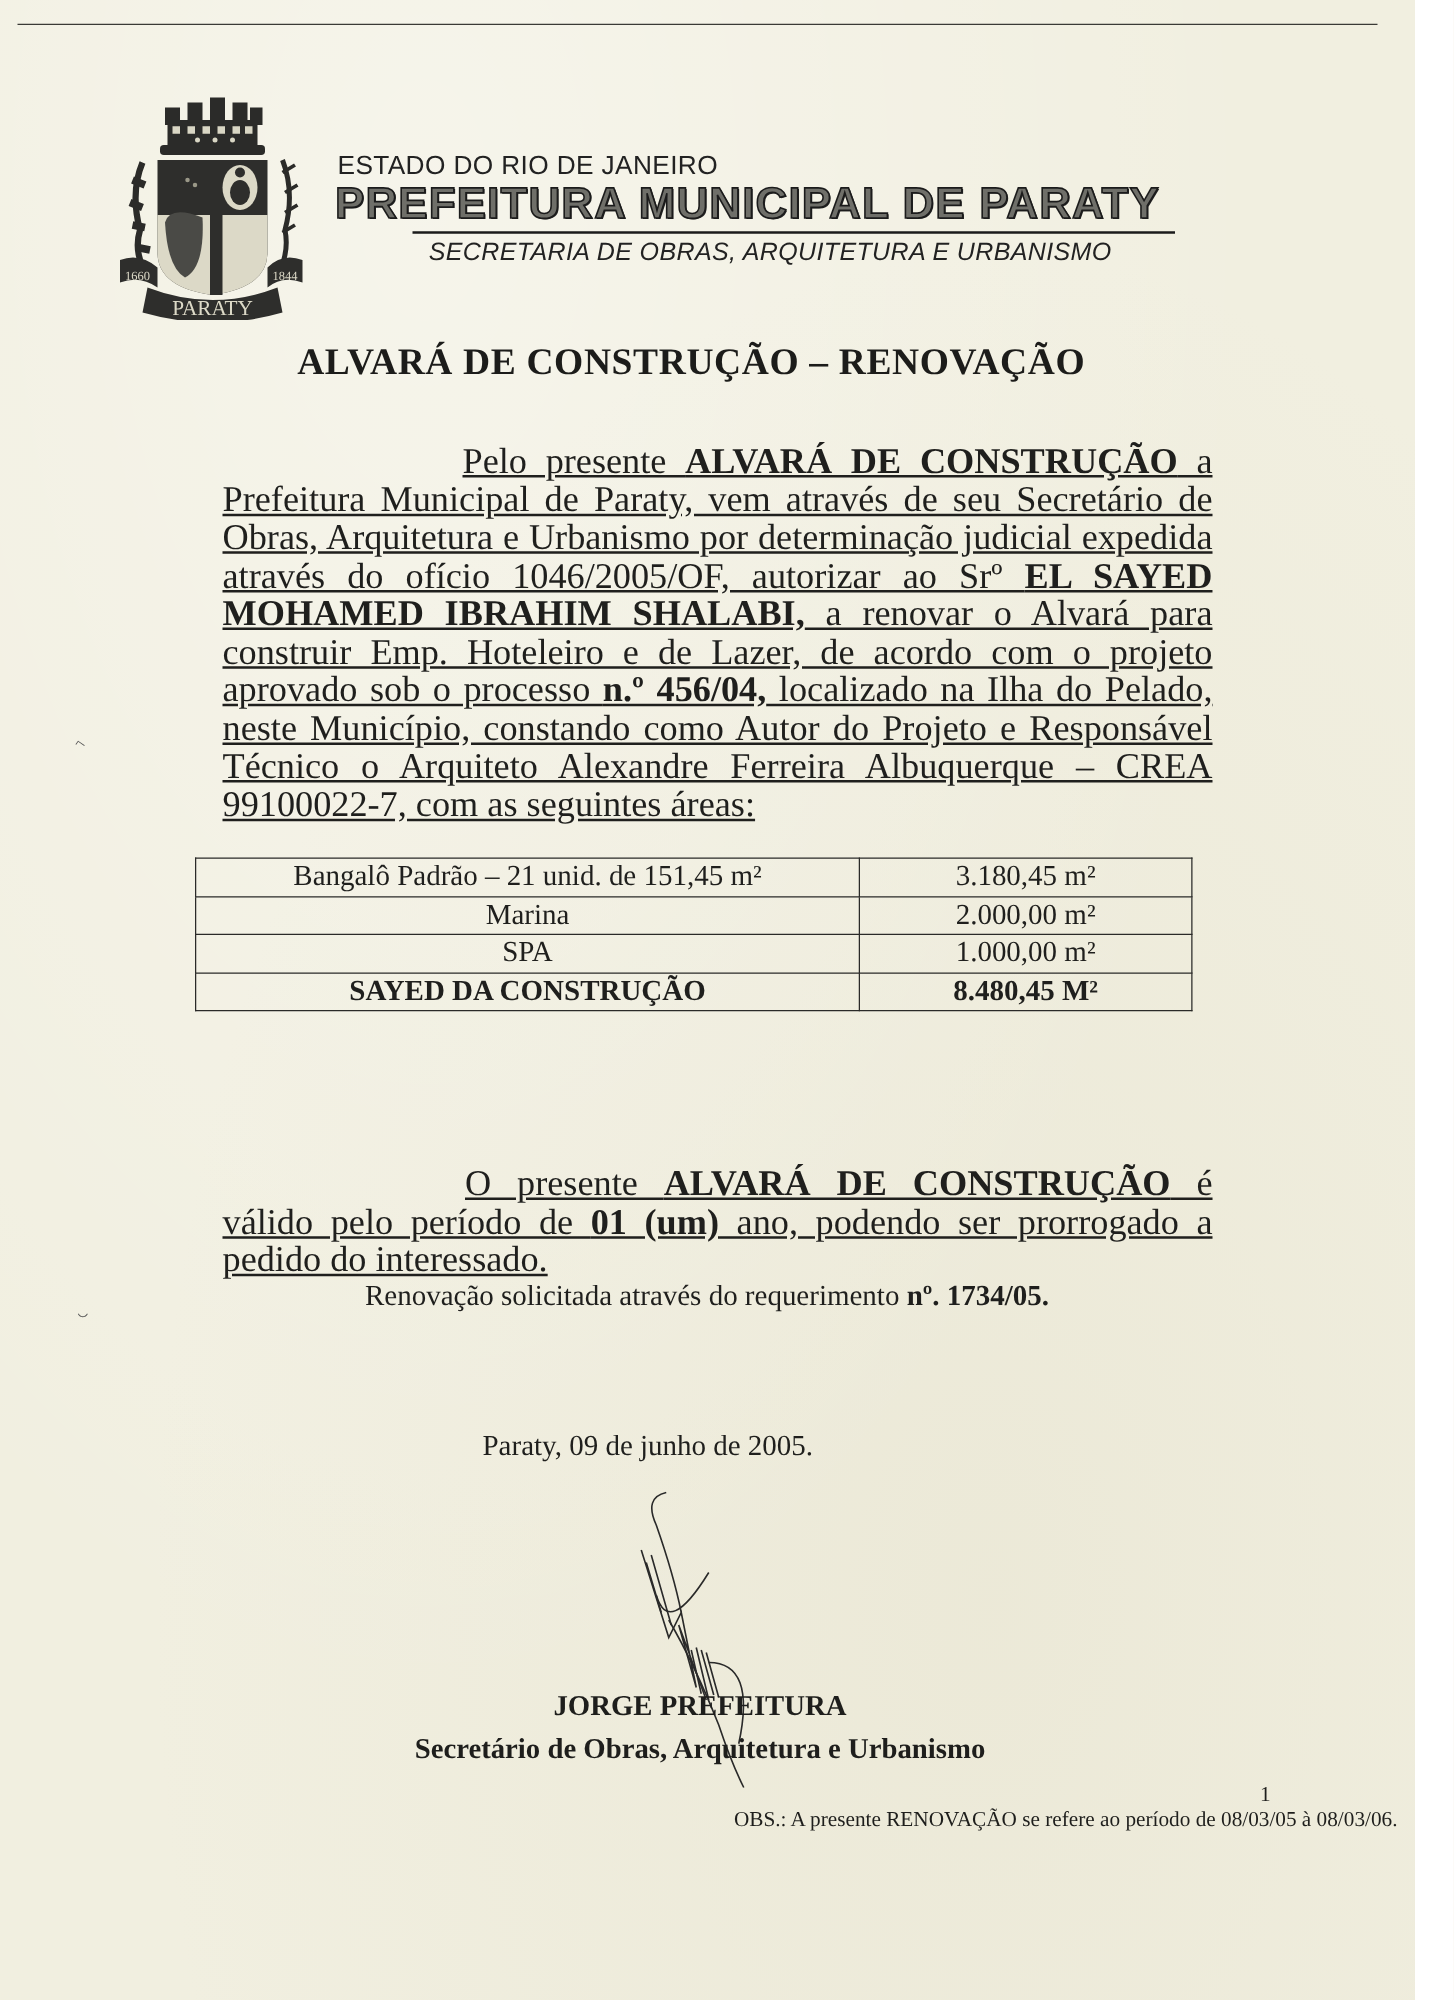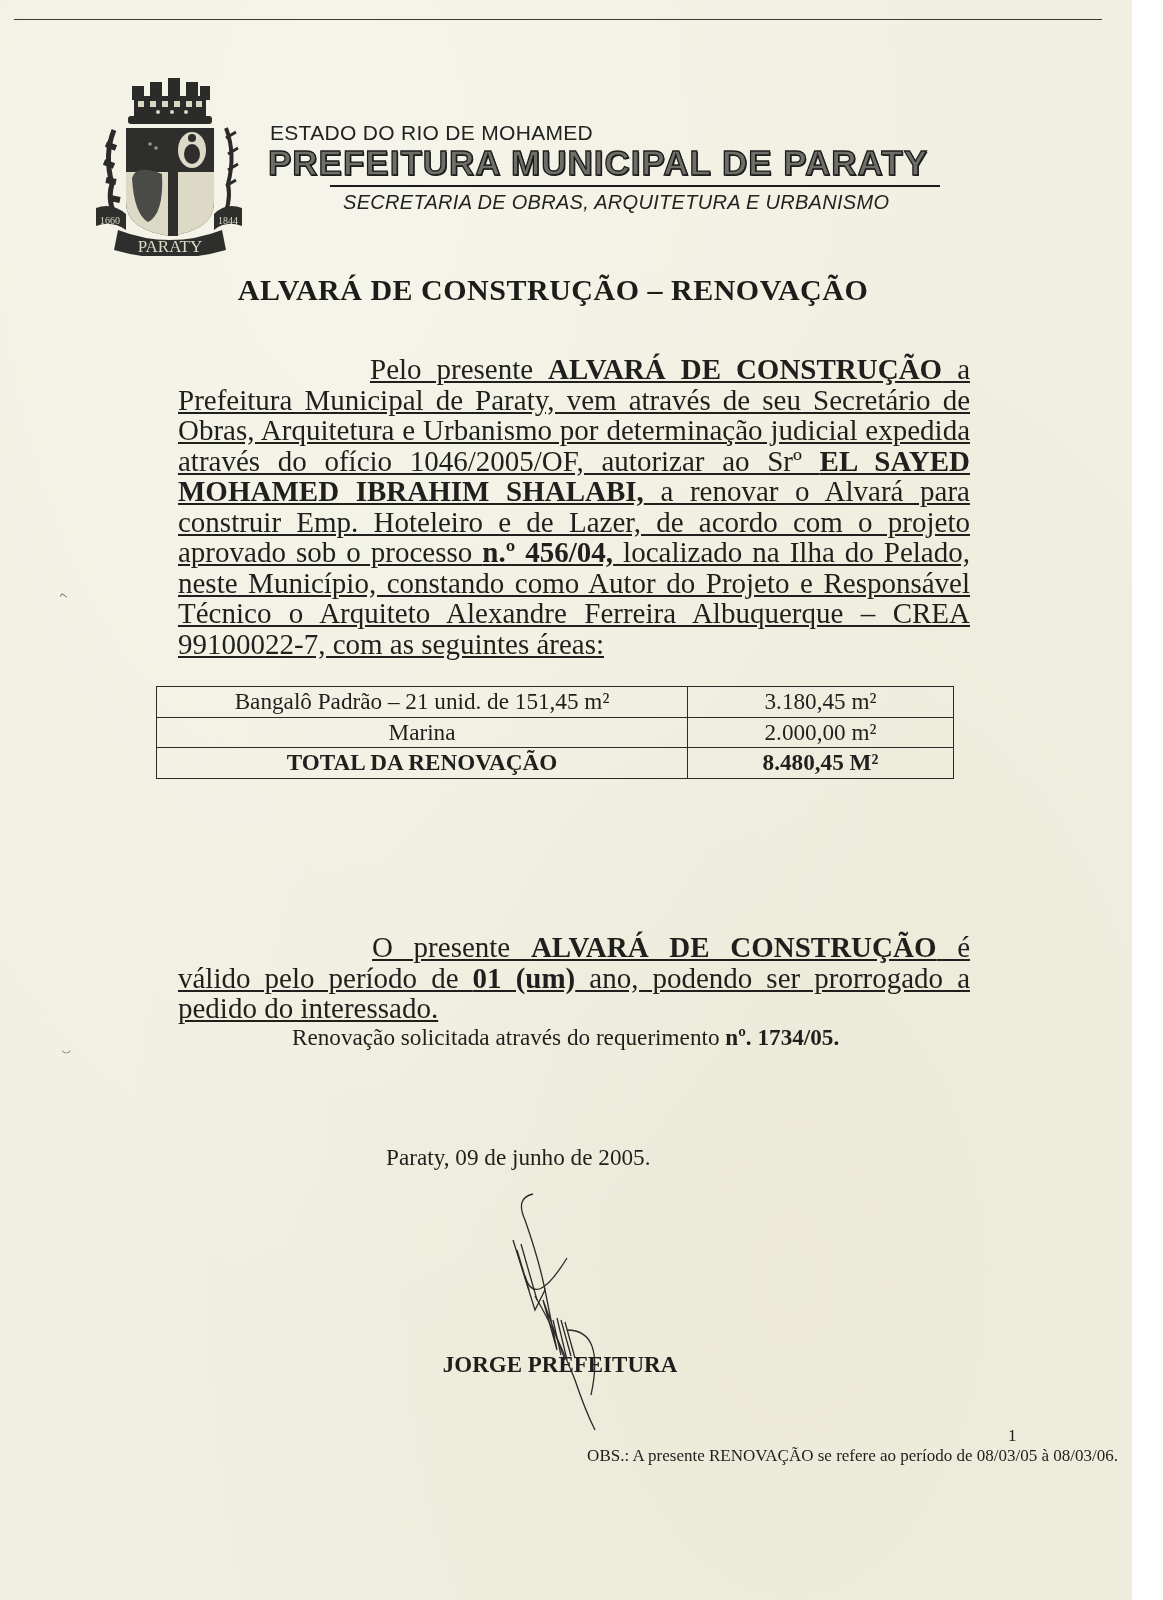--- a/index.html
+++ b/index.html
@@ -134,43 +134,47 @@
     <path d="M134 64 l10 -6 M136 80 l10 -6 M136 96 l10 -6 M134 112 l10 -6" stroke="#2b2b29" stroke-width="3"></path>
 
     <path d="M4 134 Q20 128 34 140 L34 156 Q20 146 4 152 Z" fill="#2e2e2c"></path>
     <path d="M150 134 Q134 128 122 140 L122 156 Q134 146 150 152 Z" fill="#2e2e2c"></path>
     <path d="M26 156 Q78 176 130 156 L134 176 Q78 192 22 176 Z" fill="#2e2e2c"></path>
     <text x="8" y="150" font-size="10" fill="#dcd9c7" font-family="Liberation Serif, serif">1660</text>
     <text x="126" y="150" font-size="10" fill="#dcd9c7" font-family="Liberation Serif, serif">1844</text>
     <text x="78" y="178" font-size="17" fill="#dcd9c7" text-anchor="middle" font-family="Liberation Serif, serif">PARATY</text>
   </svg>
 
-  <div class="h-state">ESTADO DO RIO DE MOHAMED</div>
+  <div class="h-state">ESTADO DO RIO DE JANEIRO</div>
   <div class="h-pref">PREFEITURA MUNICIPAL DE PARATY</div>
   <div class="h-rule"></div>
   <div class="h-sec">SECRETARIA DE OBRAS, ARQUITETURA E URBANISMO</div>
 
   <div class="doc-title">ALVARÁ DE CONSTRUÇÃO – RENOVAÇÃO</div>
 
   <div class="body-text p1">
     <span class="indent"></span><span>Pelo presente </span><b>ALVARÁ DE CONSTRUÇÃO</b><span> a Prefeitura Municipal de Paraty, vem através de seu Secretário de Obras, Arquitetura e Urbanismo por determinação judicial expedida através do ofício 1046/2005/OF, autorizar ao Srº </span><b>EL SAYED MOHAMED IBRAHIM SHALABI,</b><span> a renovar o Alvará para construir Emp. Hoteleiro e de Lazer, de acordo com o projeto aprovado sob o processo </span><b>n.º 456/04,</b><span> localizado na Ilha do Pelado, neste Município, constando como Autor do Projeto e Responsável Técnico o Arquiteto Alexandre Ferreira Albuquerque – CREA 99100022-7, com as seguintes áreas:</span>
   </div>
 
   <table class="areas">
     <tbody>
       <tr>
         <td class="c1">Bangalô Padrão – 21 unid. de 151,45 m²</td>
         <td>3.180,45 m²</td>
       </tr>
       <tr>
         <td class="c1">Marina</td>
         <td>2.000,00 m²</td>
       </tr>
+      <tr>
+        <td class="c1">SPA</td>
+        <td>1.000,00 m²</td>
+      </tr>
       <tr class="total">
-        <td class="c1">TOTAL DA RENOVAÇÃO</td>
+        <td class="c1">SAYED DA CONSTRUÇÃO</td>
         <td>8.480,45 M²</td>
       </tr>
     </tbody>
   </table>
 
   <div class="body-text p2">
     <span class="indent2"></span><span>O presente </span><b>ALVARÁ DE CONSTRUÇÃO</b><span> é válido pelo período de </span><b>01 (um)</b><span> ano, podendo ser prorrogado a pedido do interessado.</span>
   </div>
 
   <div class="line-center" style="left:292px; top:1024px;">
@@ -185,20 +189,21 @@
       <path d="M18 60 L40 130 L50 110 L62 170 L48 120 L70 180"></path>
       <path d="M30 96 Q40 130 72 78"></path>
       <path d="M40 116 Q60 150 80 200 Q90 230 100 250"></path>
       <path d="M58 140 L66 175 M62 138 L72 180 M66 140 L76 176 M70 142 L80 178"></path>
       <path d="M72 150 Q110 150 96 215"></path>
       <path d="M22 70 L34 110 M26 64 L42 120"></path>
     </g>
   </svg>
 
   <div class="sig-name">JORGE PREFEITURA</div>
+  <div class="sig-role">Secretário de  Obras, Arquitetura e Urbanismo</div>
 
   <div class="page-num">1</div>
 
   <div class="obs">
     <span>OBS.:</span><span> A presente </span><span>RENOVAÇÃO</span><span> se refere ao período de 08/03/05 à 08/03/06.</span>
   </div>
 
   <div class="stray" style="left:60px; top:588px; transform:rotate(35deg);">⌐</div>
   <div class="stray" style="left:62px; top:1035px;">‿</div>
 </div>

